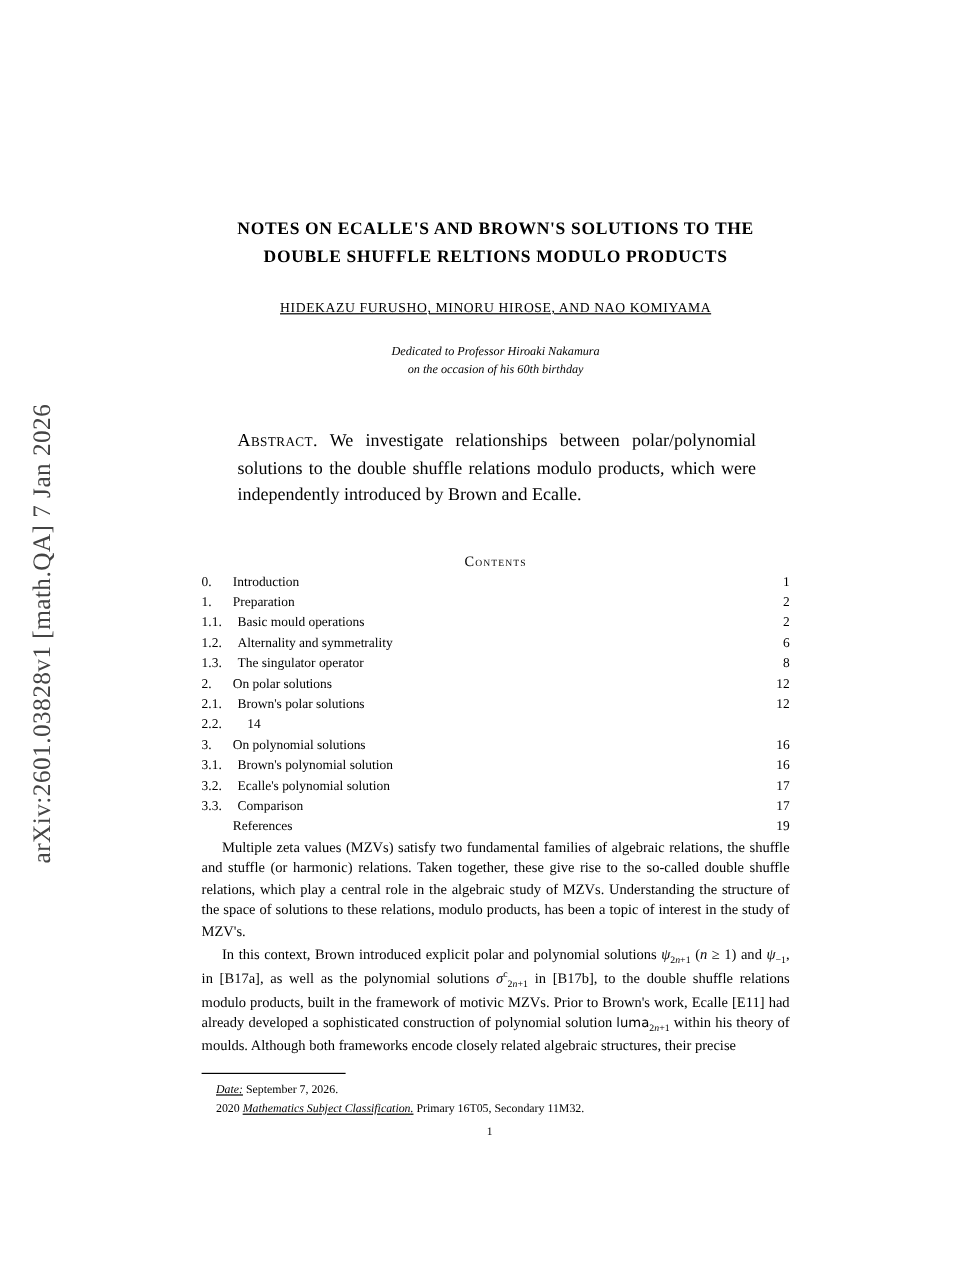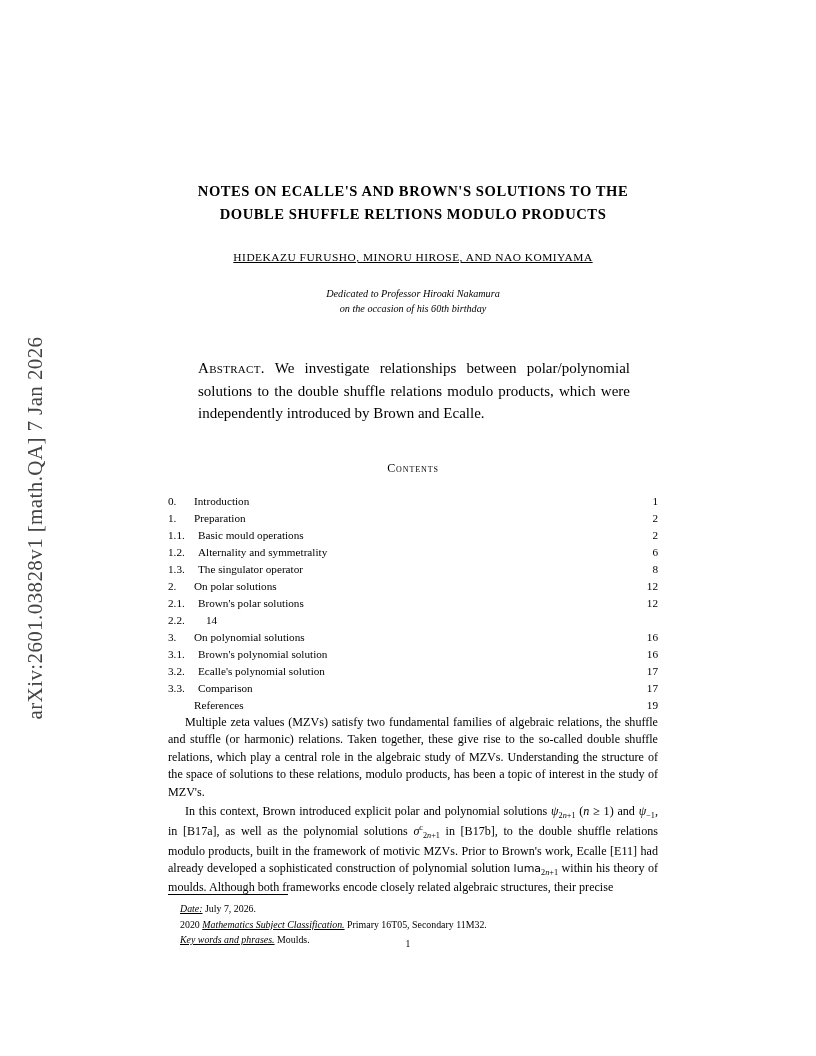--- a/index.html
+++ b/index.html
@@ -82,21 +82,21 @@
   .abstract .ab-head {
     font-variant: small-caps;
     letter-spacing: 0.3px;
   }
 
   .contents-head {
     text-align: center;
     font-variant: small-caps;
     font-size: 12px;
     letter-spacing: 0.9px;
-    margin: 36px 0 17px 0;
+    margin: 36px 0 1px 0;
   }
 
   .toc {
     font-size: 11.2px;
     line-height: 1.0;
   }
   .toc-row {
     display: flex;
     align-items: baseline;
     padding: 2.9px 0;
@@ -284,28 +284,24 @@
 
     <p class="body-par">In this context, Brown introduced explicit polar and polynomial solutions <span class="it">ψ</span><sub>2<span class="it">n</span>+1</sub> (<span class="it">n</span> ≥ 1) and <span class="it">ψ</span><sub>−1</sub>, in [B17a], as well as the polynomial solutions <span class="it">σ</span><sup>c</sup><sub>2<span class="it">n</span>+1</sub> in [B17b], to the double shuffle relations modulo products, built in the framework of motivic MZVs. Prior to Brown's work, Ecalle [E11] had already developed a sophisticated construction of polynomial solution <span class="sf">luma</span><sub>2<span class="it">n</span>+1</sub> within his theory of moulds. Although both frameworks encode closely related algebraic structures, their precise</p>
 
   </div>
 
   <div class="footnote-rule"></div>
 
   <div class="footnotes">
     <div>
       <span class="it">Date:</span>
-      <span>July 7, 2026.</span>
+      <span>September 7, 2026.</span>
     </div>
     <div>
       <span>2020</span>
       <span class="it">Mathematics Subject Classification.</span>
       <span>Primary 16T05, Secondary 11M32.</span>
     </div>
-    <div>
-      <span class="it">Key words and phrases.</span>
-      <span>Moulds.</span>
-    </div>
   </div>
 
   <div class="page-number">1</div>
 
 </div>
 
 </body></html>

